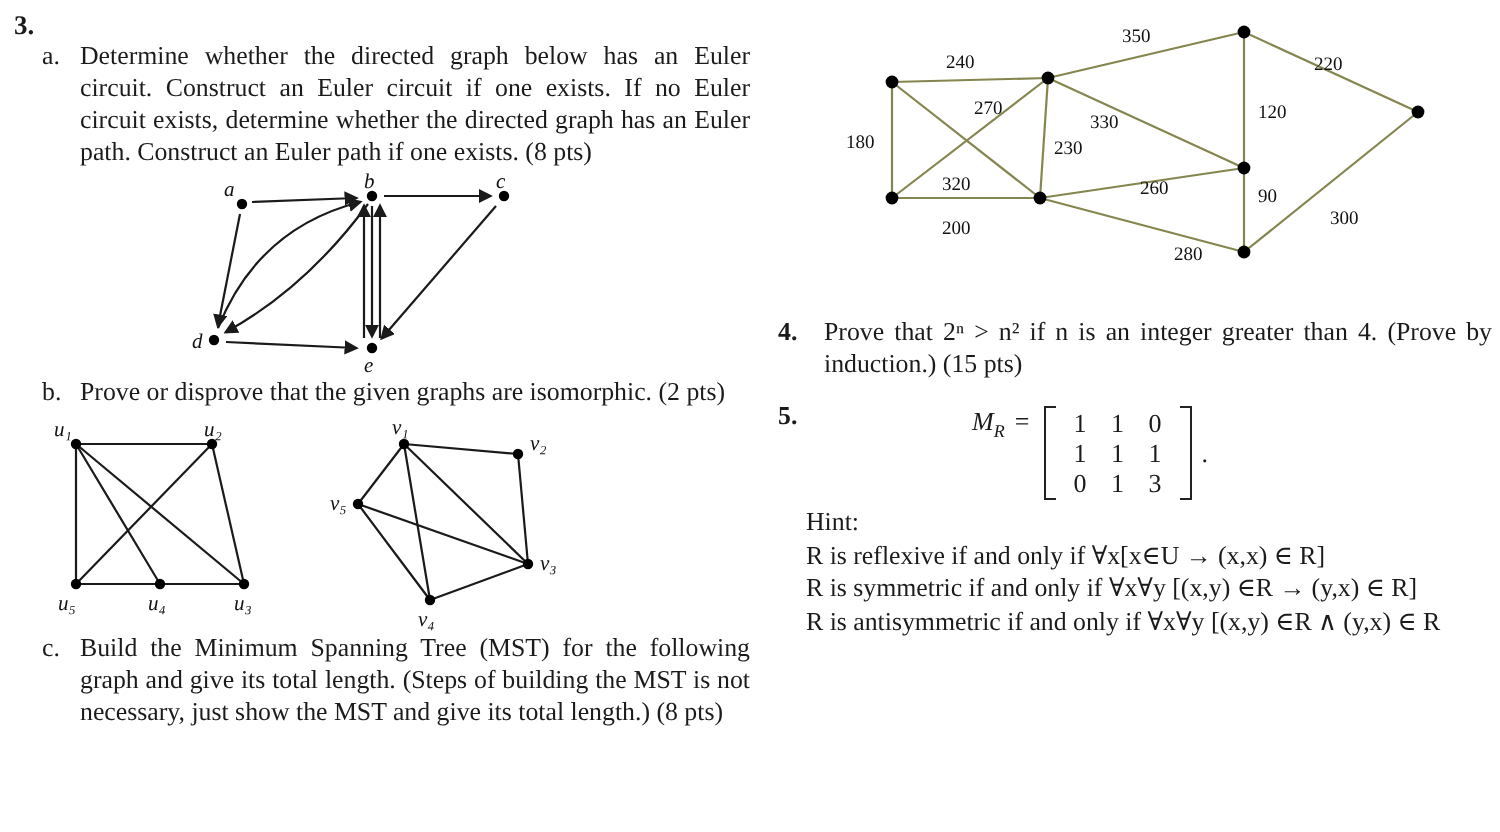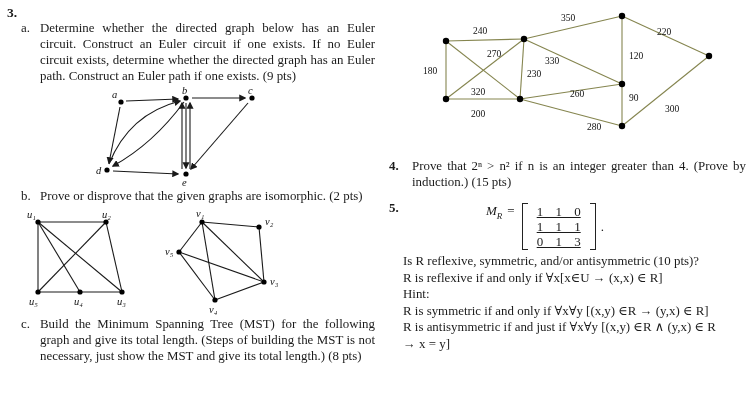--- a/index.html
+++ b/index.html
@@ -32,37 +32,37 @@
   .q4 { margin-top:14px; }
   .q5 { margin-top:10px; }
 
   .matrix-line { display:flex; align-items:flex-start; margin:3px 0 3px 74px; font-size:13px; }
   .mvar { font-style:italic; margin-right:5px; }
   .mvar sub { font-style:italic; font-size:9px; }
   .meq { margin-right:7px; }
   .bracket-l, .bracket-r { align-self:stretch; width:6px; }
   .bracket-l { border-left:1.4px solid #222; border-top:1.4px solid #222; border-bottom:1.4px solid #222; }
   .bracket-r { border-right:1.4px solid #222; border-top:1.4px solid #222; border-bottom:1.4px solid #222; }
-  .mrows { padding:1px 9px; text-align:center;text-decoration:underline; }
+  .mrows { padding:1px 9px; text-align:center; }
   .mrows div { line-height:15px; white-space:pre; word-spacing:9px; }
   .mdot { margin-left:5px; align-self:center; }
 
   .q5extra { margin-left:14px; font-size:12.9px; line-height:16.5px; white-space:nowrap; }
 </style>
 </head>
 <body>
 
 <div class="page">
 
   <div class="col-left">
     <div class="pnum">3.</div>
 
     <div class="item">
       <span class="ilabel">a.</span>
-      <div class="itext">Determine whether the directed graph below has an Euler circuit. Construct an Euler circuit if one exists. If no Euler circuit exists, determine whether the directed graph has an Euler path. Construct an Euler path if one exists. (9 pts)</div>
+      <div class="itext">Determine whether the directed graph below has an Euler circuit. Construct an Euler circuit if one exists. If no Euler circuit exists, determine whether the directed graph has an Euler path. Construct an Euler path if one exists. (8 pts)</div>
     </div>
 
     <svg id="g-euler" width="185" height="102">
         <defs>
           <marker id="g-euler-arw" viewBox="0 0 10 10" refX="8" refY="5" markerWidth="6.5" markerHeight="6.5" orient="auto">
             <path d="M0,0 L10,5 L0,10 Z" fill="#1a1a1a"></path>
           </marker>
         </defs>
         <line x1="33" y1="15" x2="85" y2="13" stroke="#1a1a1a" stroke-width="1.1" marker-end="url(#g-euler-arw)"></line>
         <line x1="99" y1="12" x2="152" y2="12" stroke="#1a1a1a" stroke-width="1.1" marker-end="url(#g-euler-arw)"></line>
@@ -193,21 +193,19 @@
             <div>1 1 0</div>
             <div>1 1 1</div>
             <div>0 1 3</div>
           </div>
           <span class="bracket-r"></span>
           <span class="mdot">.</span>
         </div>
       </div>
     </div>
 
-    <div class="q5extra">Is R reflexive, symmetric, and/or antisymmetric (10 pts)?</div>
+    <div class="q5extra">Hint:</div>
     <div class="q5extra">R is reflexive if and only if ∀x[x∈U → (x,x) ∈ R]</div>
-    <div class="q5extra">Hint:</div>
     <div class="q5extra">R is symmetric if and only if ∀x∀y [(x,y) ∈R → (y,x) ∈ R]</div>
-    <div class="q5extra">R is antisymmetric if and just if ∀x∀y [(x,y) ∈R ∧ (y,x) ∈ R</div>
-    <div class="q5extra">→ x = y]</div>
+    <div class="q5extra">R is antisymmetric if and only if ∀x∀y [(x,y) ∈R ∧ (y,x) ∈ R</div>
 
   </div>
 </div>
 
 </body></html>

